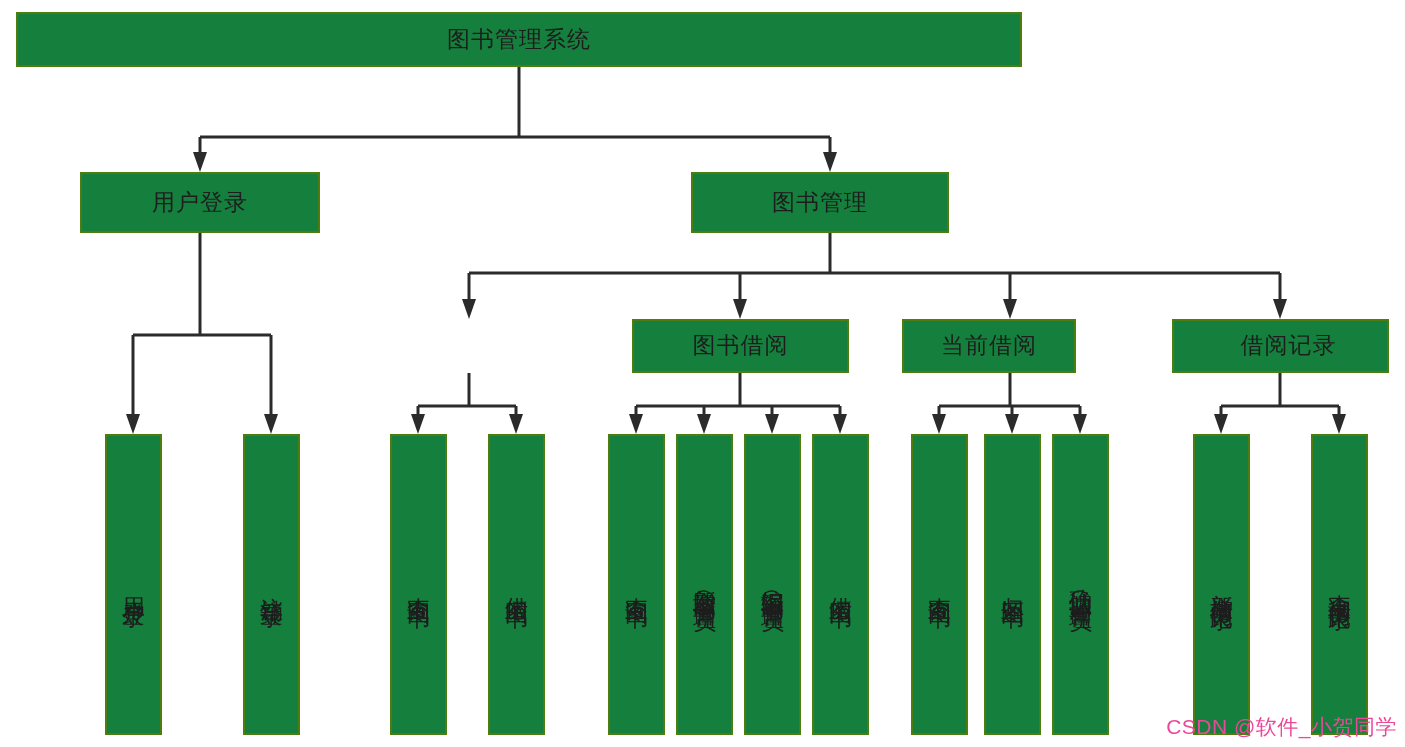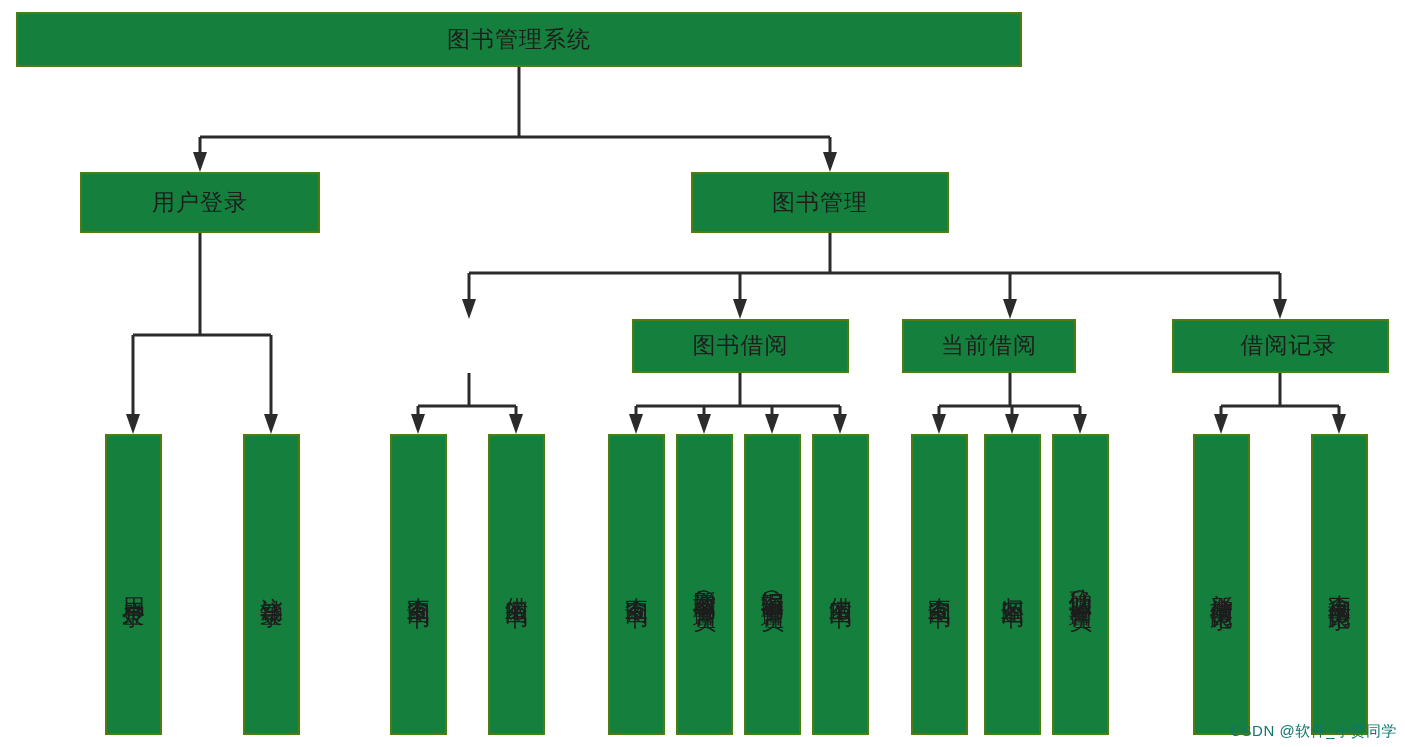--- a/index.html
+++ b/index.html
@@ -47,22 +47,22 @@
     text-orientation: upright;
     font-size: 23px;
     line-height: 1.25;
     letter-spacing: 3px;
     white-space: nowrap;
   }
   #watermark {
     position: absolute;
     right: 8px;
     bottom: 6px;
-    font-size: 15px;
-    color: #0f766e;
+    font-size: 21px;
+    color: #ec4899;
     letter-spacing: 0.5px;
     white-space: nowrap;
     z-index: 5;
     margin-top: 16px;
   }
 </style>
 </head>
 <body>
 
 <div id="canvas">

